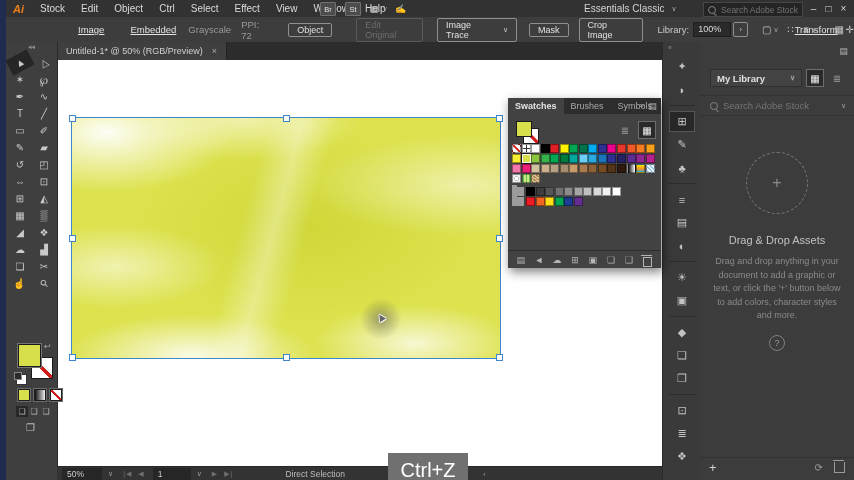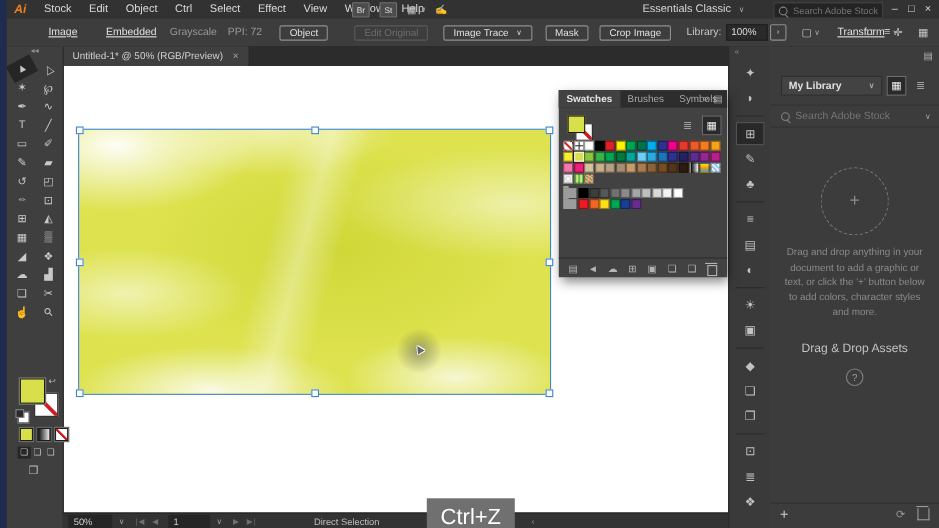--- a/index.html
+++ b/index.html
@@ -131,21 +131,21 @@
   #empty-body{margin:9px auto 0;width:134px;font-size:9px;color:#8a8a8a;line-height:1.5;}
   #help-circle{width:14px;height:14px;border:1px solid #7f7f7f;border-radius:50%;margin:12px auto 0;
                color:#9a9a9a;font-size:9px;line-height:14px;text-align:center;}
   #lib-footer{position:absolute;left:0;right:0;bottom:3px;height:19px;border-top:1px solid #323232;
               display:flex;align-items:center;padding:0 9px;}
   #lib-add{color:#d0d0d0;font-size:13px;}
   #lib-sync{margin-left:auto;color:#9a9a9a;font-size:10px;}
   .trash{width:9px;height:10px;position:relative;border:1px solid #9a9a9a;border-top:none;margin-left:11px;}
   .trash::before{content:"";position:absolute;left:-2px;top:-2px;width:11px;height:1px;background:#9a9a9a;}
   
-  #swatchpanel{position:absolute;left:508px;top:82px;width:153px;height:170px;background:#424242;
+  #swatchpanel{position:absolute;left:508px;top:98px;width:153px;height:170px;background:#424242;
                box-shadow:2px 4px 10px rgba(0,0,0,.5);z-index:5;}
   #stabs{height:16px;background:#2d2d2d;display:flex;position:relative;}
   .stab{padding:0 7px;line-height:16px;font-size:9px;color:#a8a8a8;}
   .stab.sel{background:#424242;color:#e4e4e4;font-weight:bold;}
   #stab-more{position:absolute;right:17px;top:3px;color:#b0b0b0;font-size:8px;}
   #stab-menu{position:absolute;right:4px;top:3px;color:#b0b0b0;font-size:9px;}
   #sw-fill{position:absolute;left:8px;top:23px;width:14px;height:14px;border:1px solid #1c1c1c;z-index:2;}
   #sw-stroke{position:absolute;left:15px;top:30px;width:14px;height:14px;background:#fff;border:1px solid #1c1c1c;
       background-image:linear-gradient(45deg,transparent 40%,#d21c1c 44%,#d21c1c 56%,transparent 60%);}
   #sw-viewbtns{position:absolute;right:5px;top:23px;display:flex;}
@@ -210,21 +210,21 @@
       <input placeholder="Search Adobe Stock" style="">
     </div>
     <div id="winbtns">
       <span class="winbtn">–</span>
       <span class="winbtn">□</span>
       <span class="winbtn">×</span>
     </div>
   </header>
 
   <div id="controlbar">
-    <span class="clink" style="margin-left:38px;">Image</span>
+    <span class="clink" style="margin-left:72px;">Image</span>
     <span class="clink" style="margin-left:26px;text-align:center;">Embedded</span>
     <span class="cdim" style="margin-left:12px;">Grayscale</span>
     <span class="cdim" style="margin-left:10px;">PPI: 72</span>
     <span class="cbtn" style="margin-left:16px;">Object</span>
     <span class="cbtn disabled" style="margin-left:24px;">Edit Original</span>
     <span class="cbtn" style="margin-left:14px;">
       <span>Image Trace</span>
       <span class="chev" style="margin:0 0 0 7px;">∨</span>
     </span>
     <span class="cbtn" style="margin-left:12px;">Mask</span>
@@ -370,22 +370,22 @@
     </div>
     <div id="lib-search">
       <span class="mag" style="margin-left:10px;"></span>
       <input placeholder="Search Adobe Stock" style="">
       <span class="chev">∨</span>
     </div>
     <div id="lib-empty">
       <div id="dash-circle">
         <span>+</span>
       </div>
+      <div id="empty-title">Drag &amp; Drop Assets</div>
       <div id="empty-body">Drag and drop anything in your document to add a graphic or text, or click the '+' button below to add colors, character styles and more.</div>
-      <div id="empty-title">Drag &amp; Drop Assets</div>
       <div id="help-circle">
         <span>?</span>
       </div>
     </div>
     <div id="lib-footer">
       <span id="lib-add">+</span>
       <span id="lib-sync">⟳</span>
       <span class="trash"></span>
     </div>
   </div>

